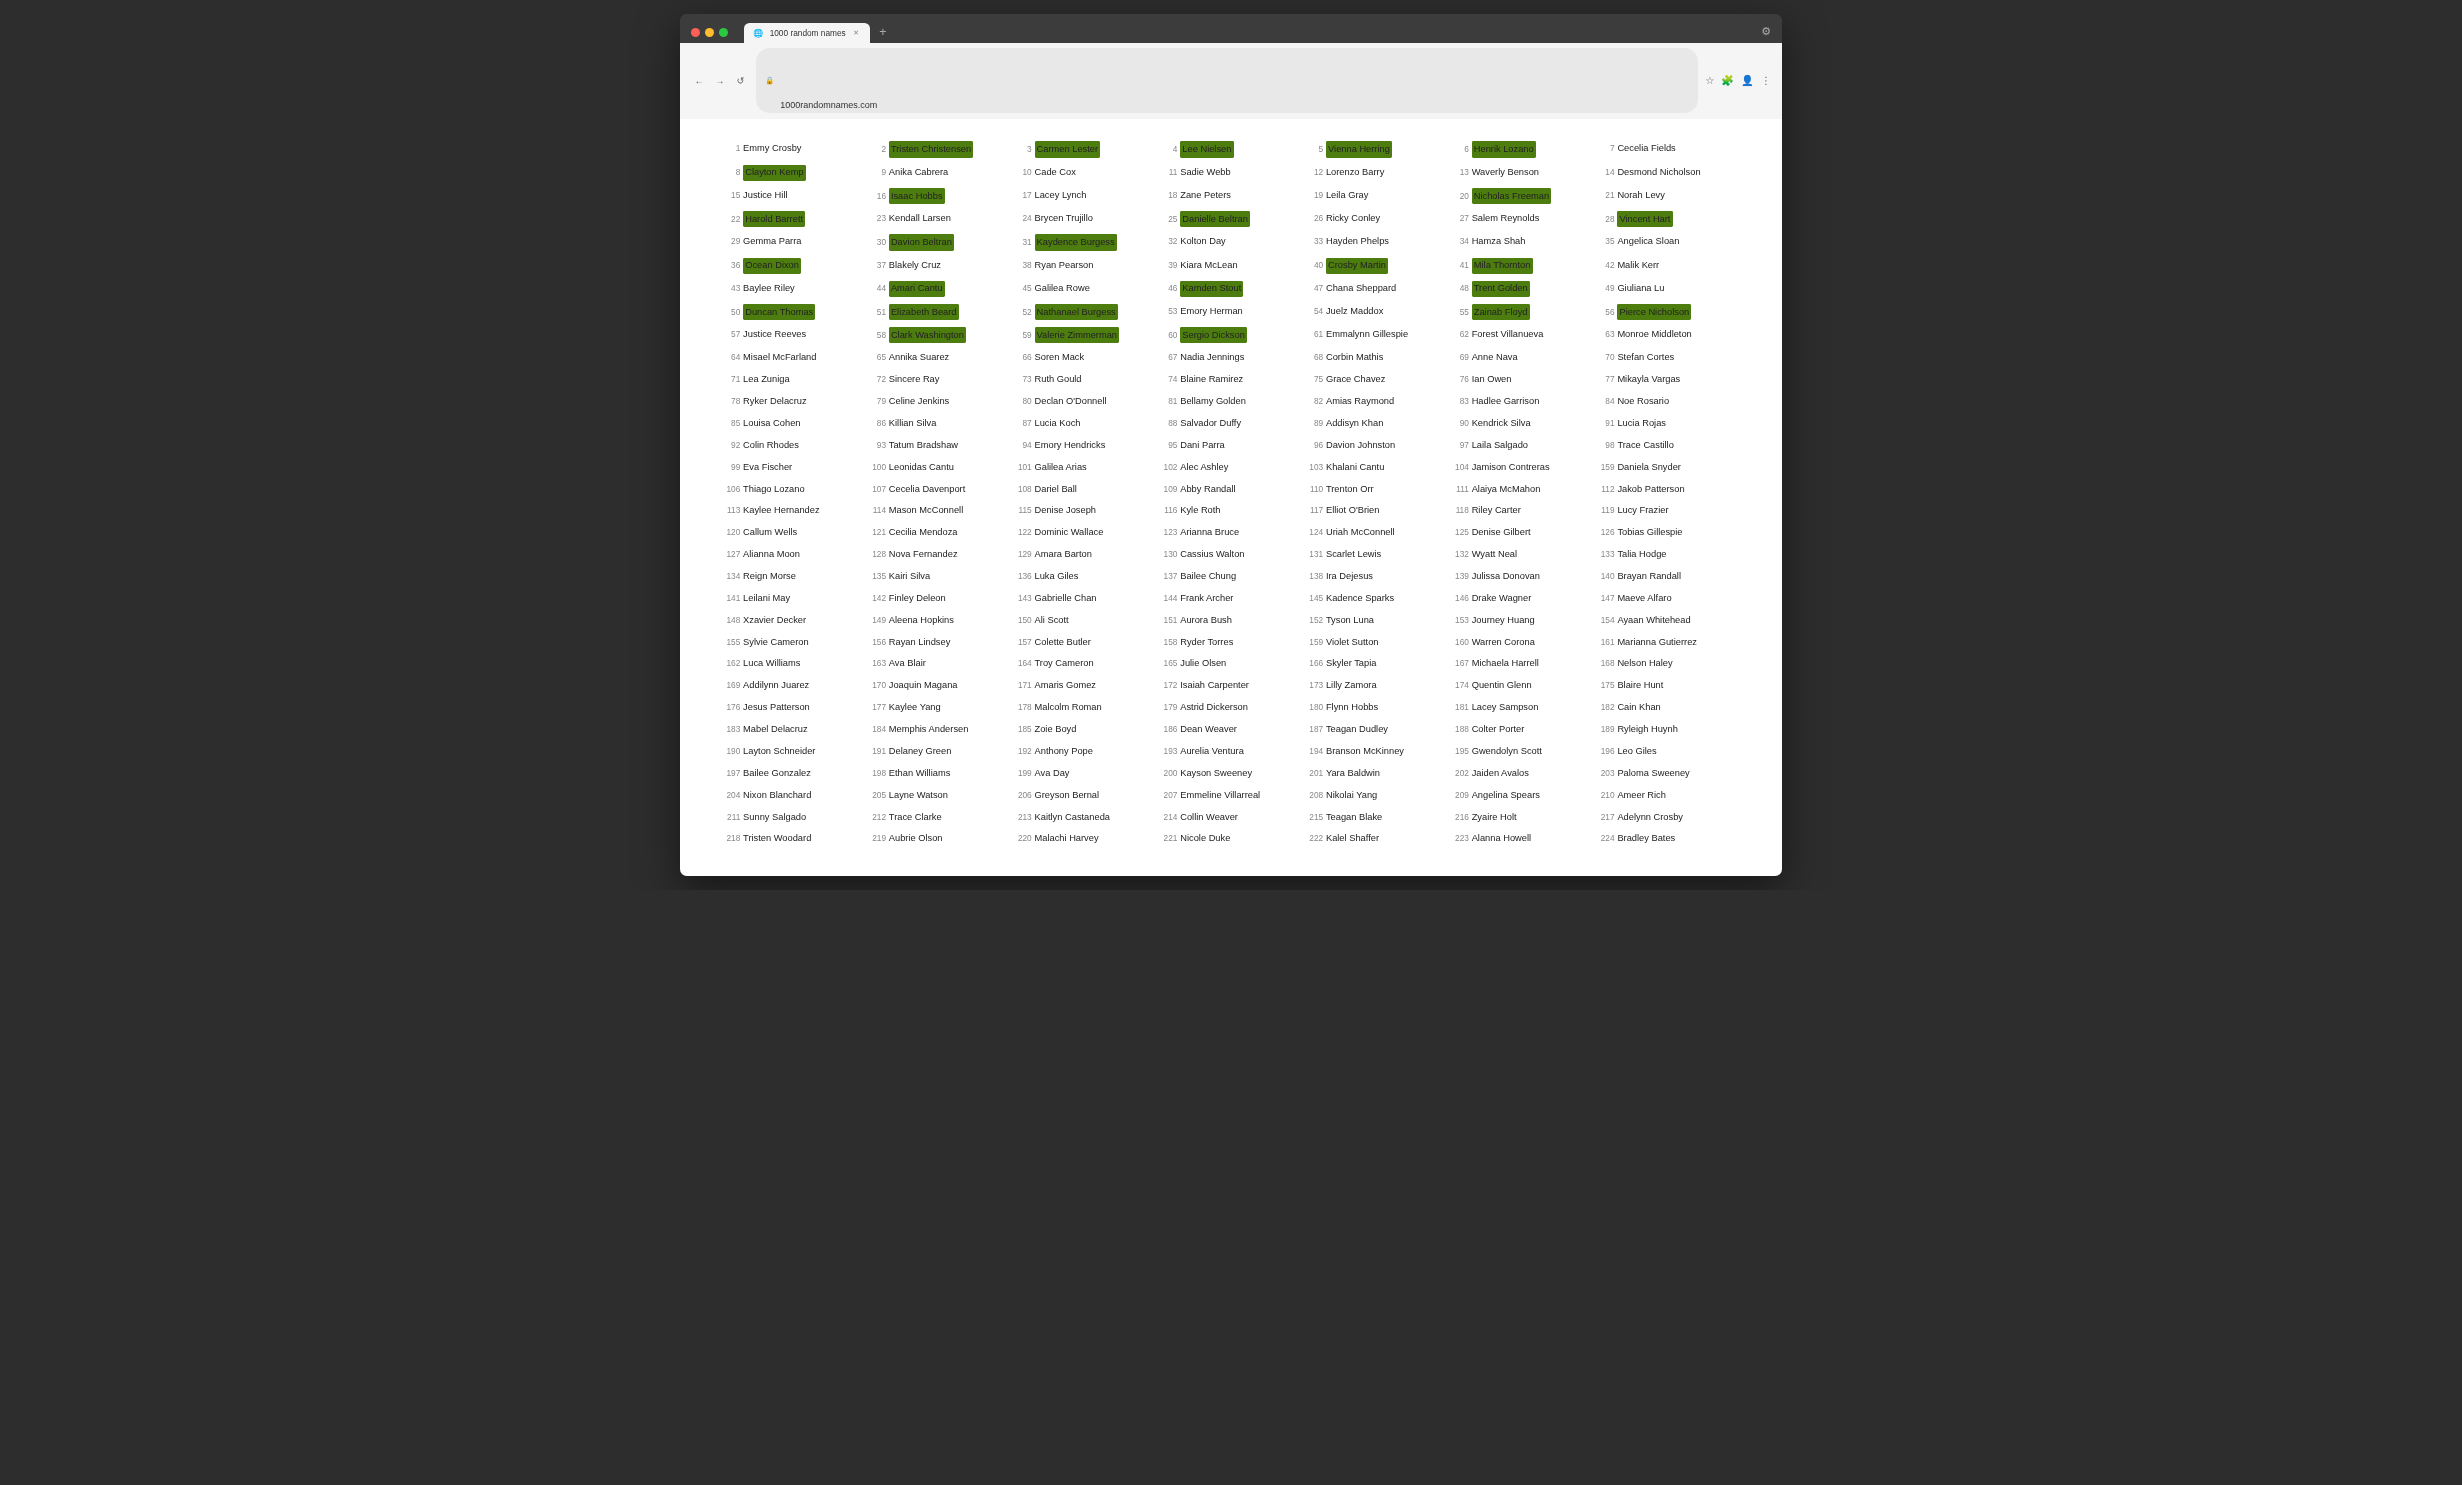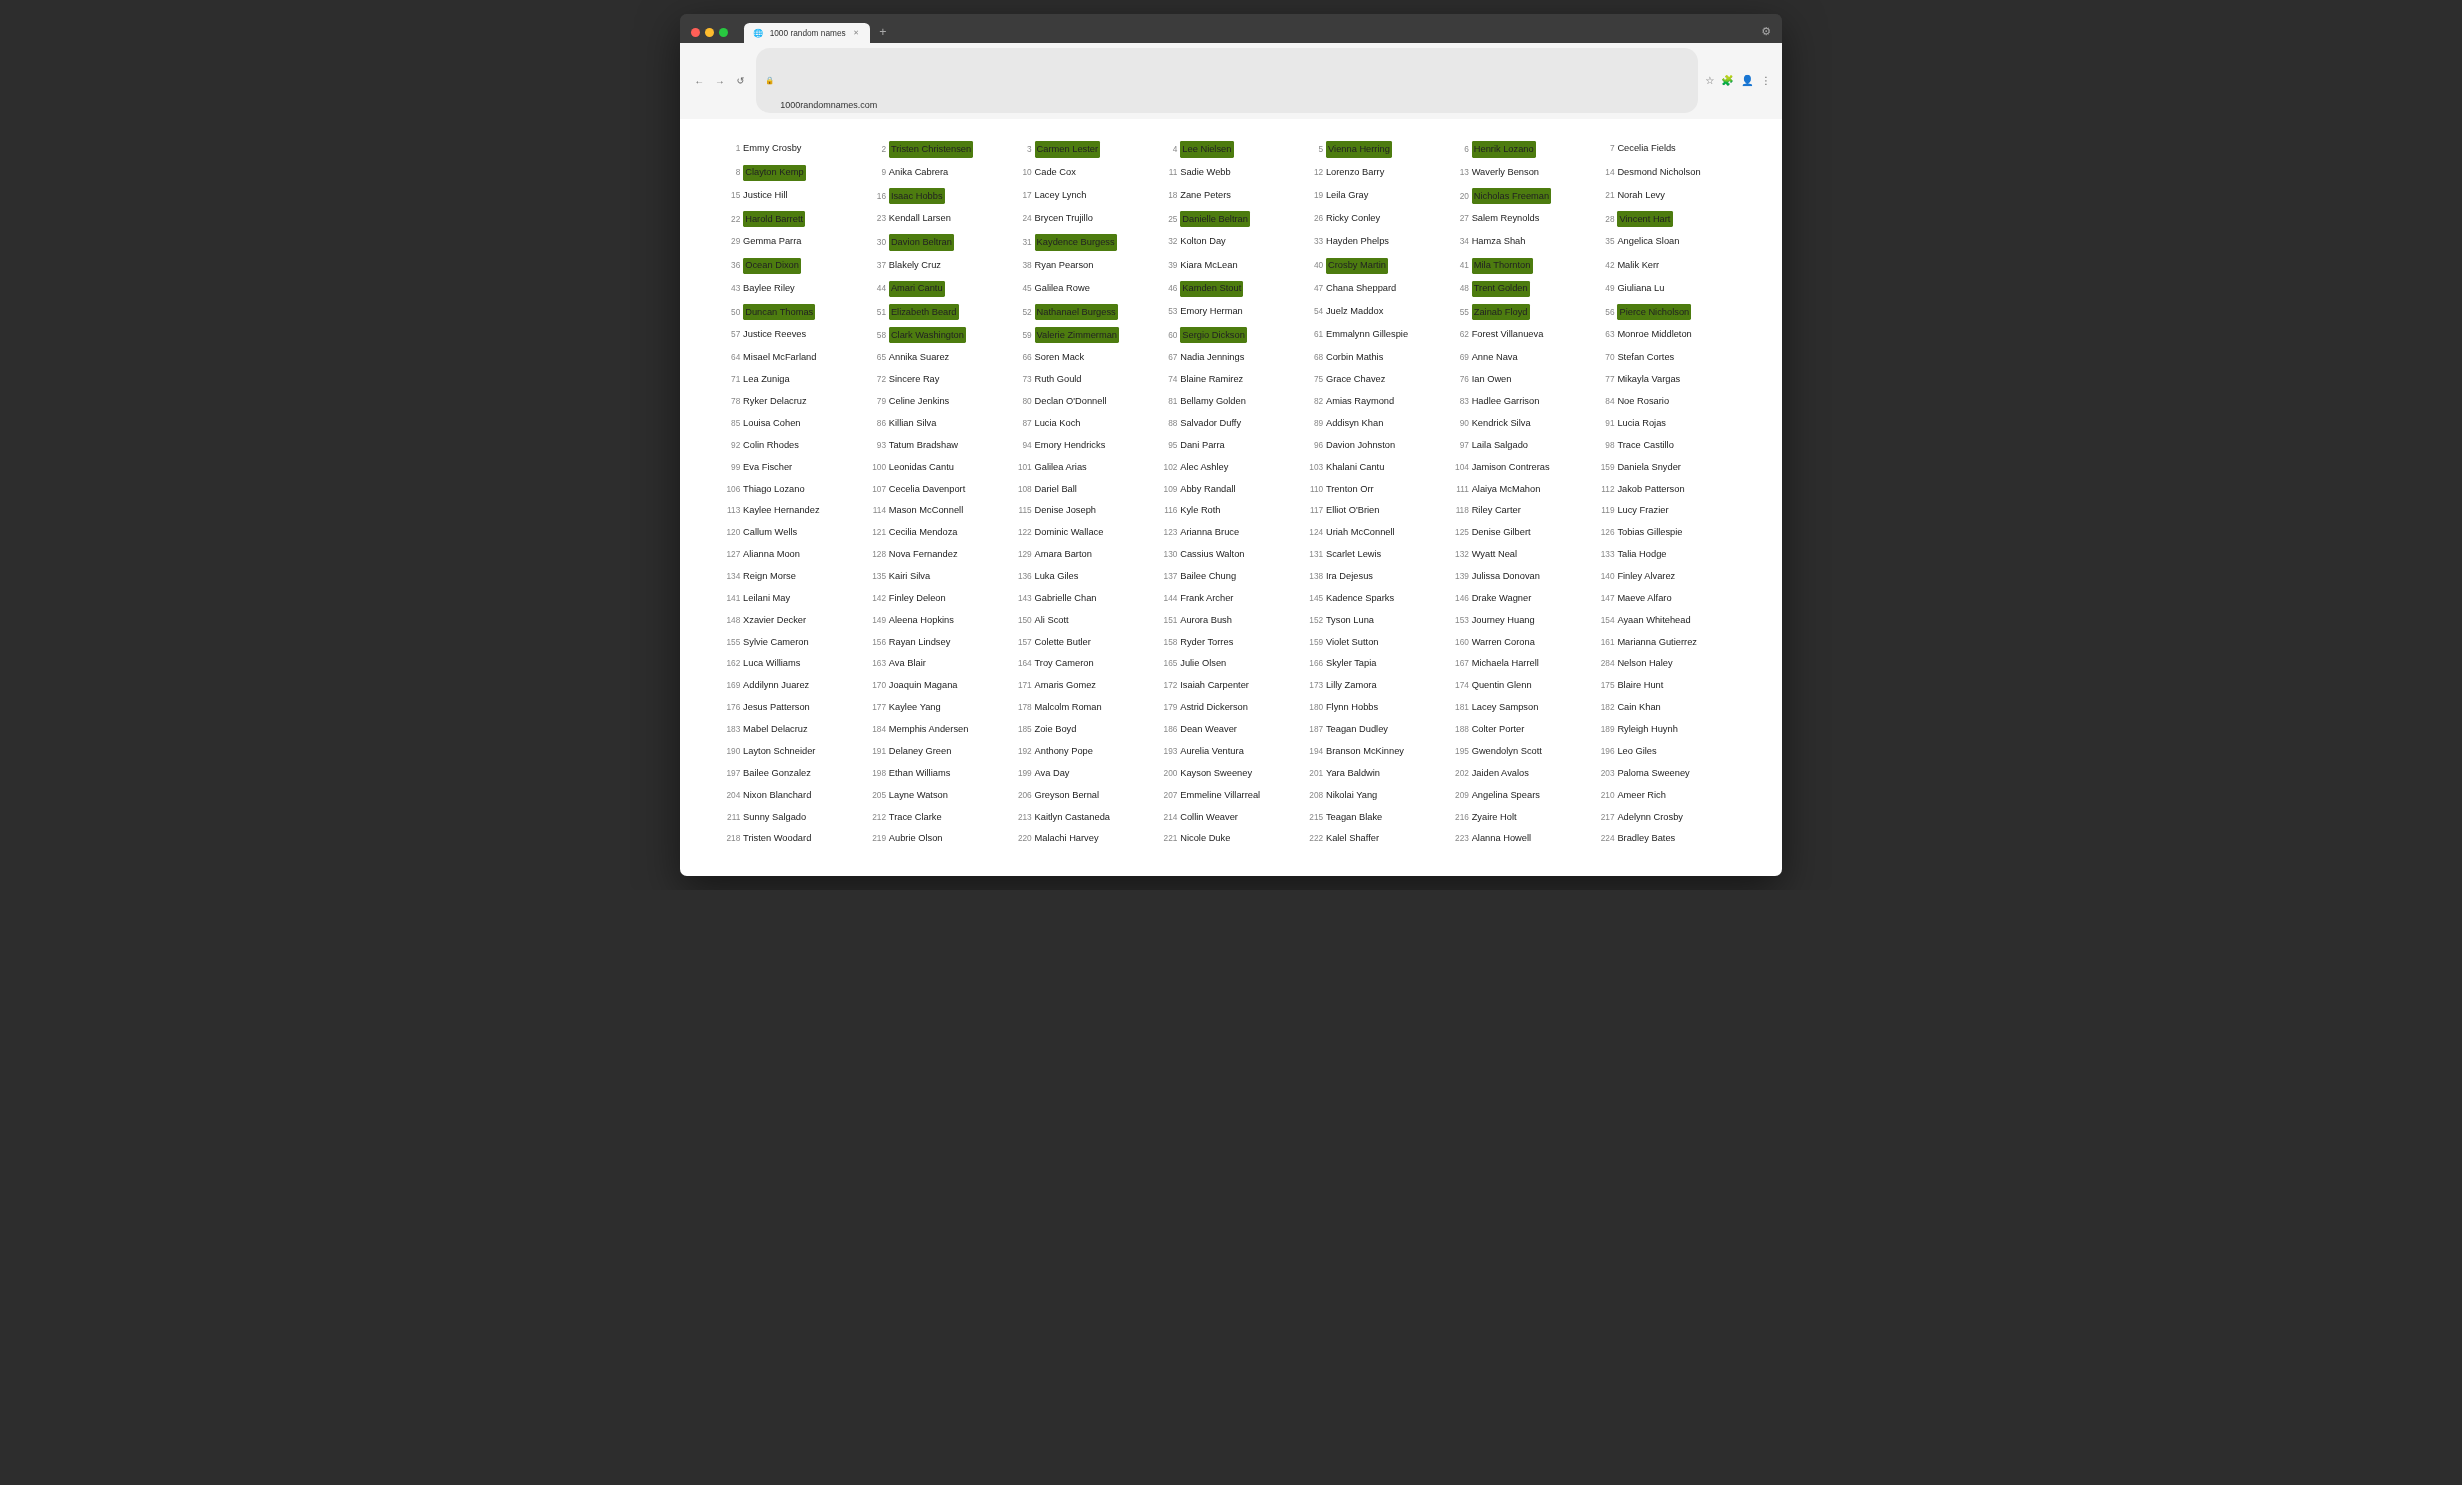--- a/index.html
+++ b/index.html
@@ -783,21 +783,21 @@
         <div class="name-entry">
           <span class="name-number">138</span>
           <span class="name-text">Ira Dejesus</span>
         </div>
         <div class="name-entry">
           <span class="name-number">139</span>
           <span class="name-text">Julissa Donovan</span>
         </div>
         <div class="name-entry">
           <span class="name-number">140</span>
-          <span class="name-text">Finley Alvarez</span>
+          <span class="name-text">Brayan Randall</span>
         </div>
         <div class="name-entry">
           <span class="name-number">141</span>
           <span class="name-text">Leilani May</span>
         </div>
         <div class="name-entry">
           <span class="name-number">142</span>
           <span class="name-text">Finley Deleon</span>
         </div>
         <div class="name-entry">
@@ -894,21 +894,21 @@
         </div>
         <div class="name-entry">
           <span class="name-number">166</span>
           <span class="name-text">Skyler Tapia</span>
         </div>
         <div class="name-entry">
           <span class="name-number">167</span>
           <span class="name-text">Michaela Harrell</span>
         </div>
         <div class="name-entry">
-          <span class="name-number">284</span>
+          <span class="name-number">168</span>
           <span class="name-text">Nelson Haley</span>
         </div>
         <div class="name-entry">
           <span class="name-number">169</span>
           <span class="name-text">Addilynn Juarez</span>
         </div>
         <div class="name-entry">
           <span class="name-number">170</span>
           <span class="name-text">Joaquin Magana</span>
         </div>

